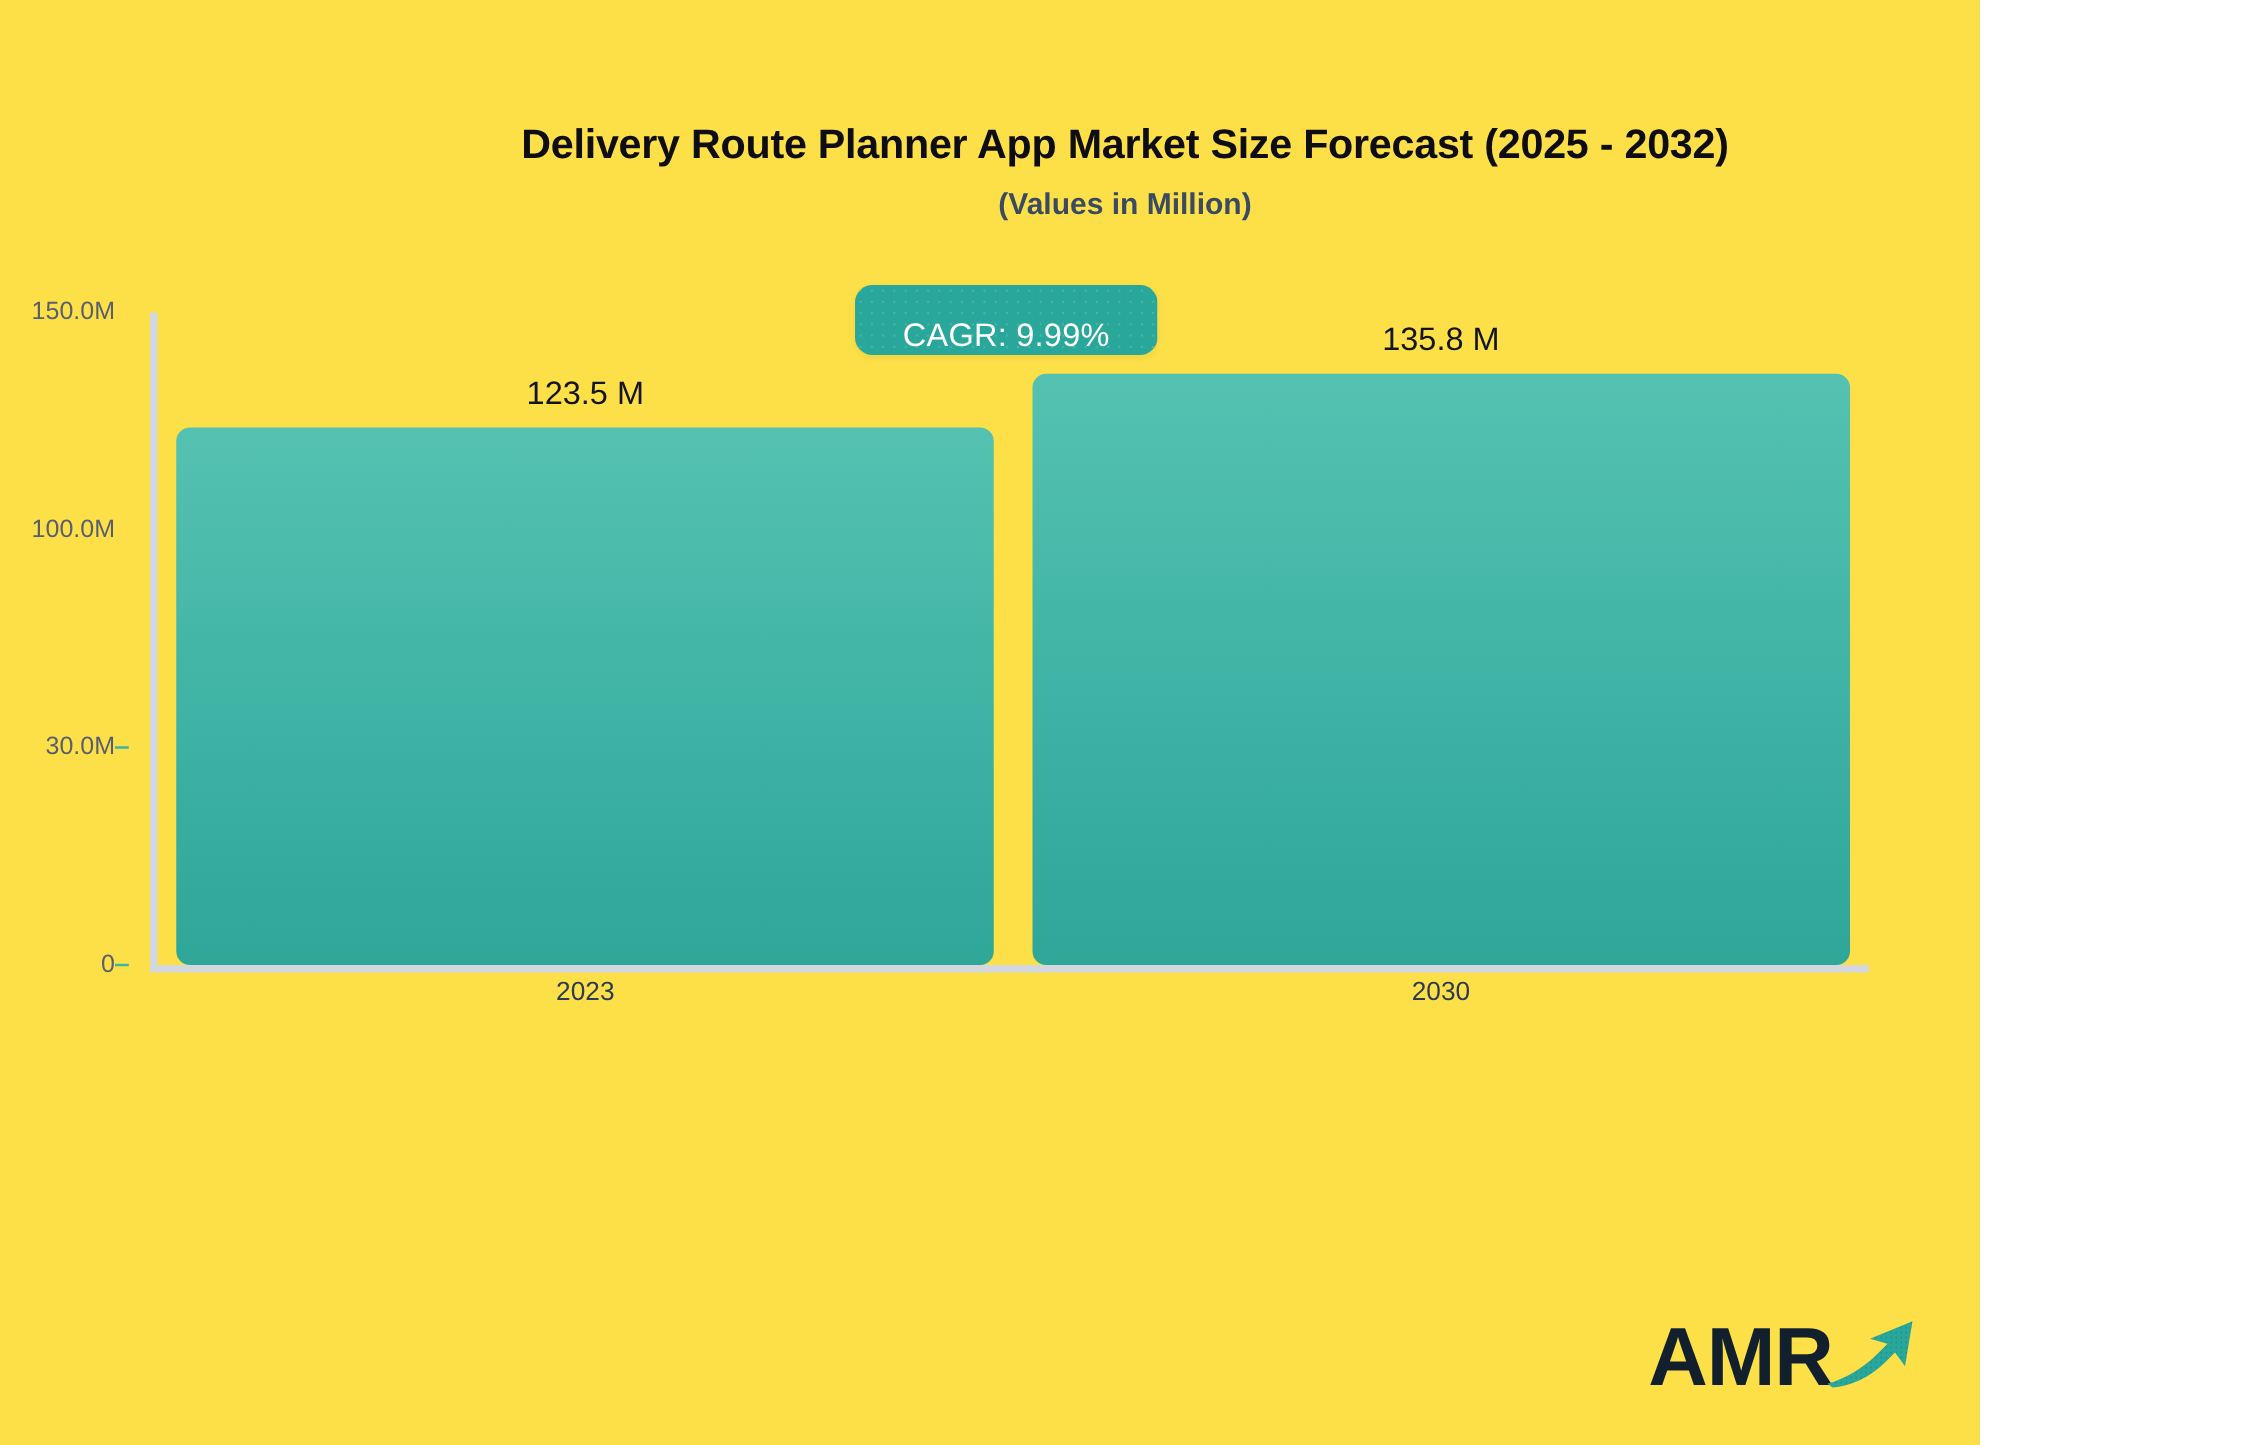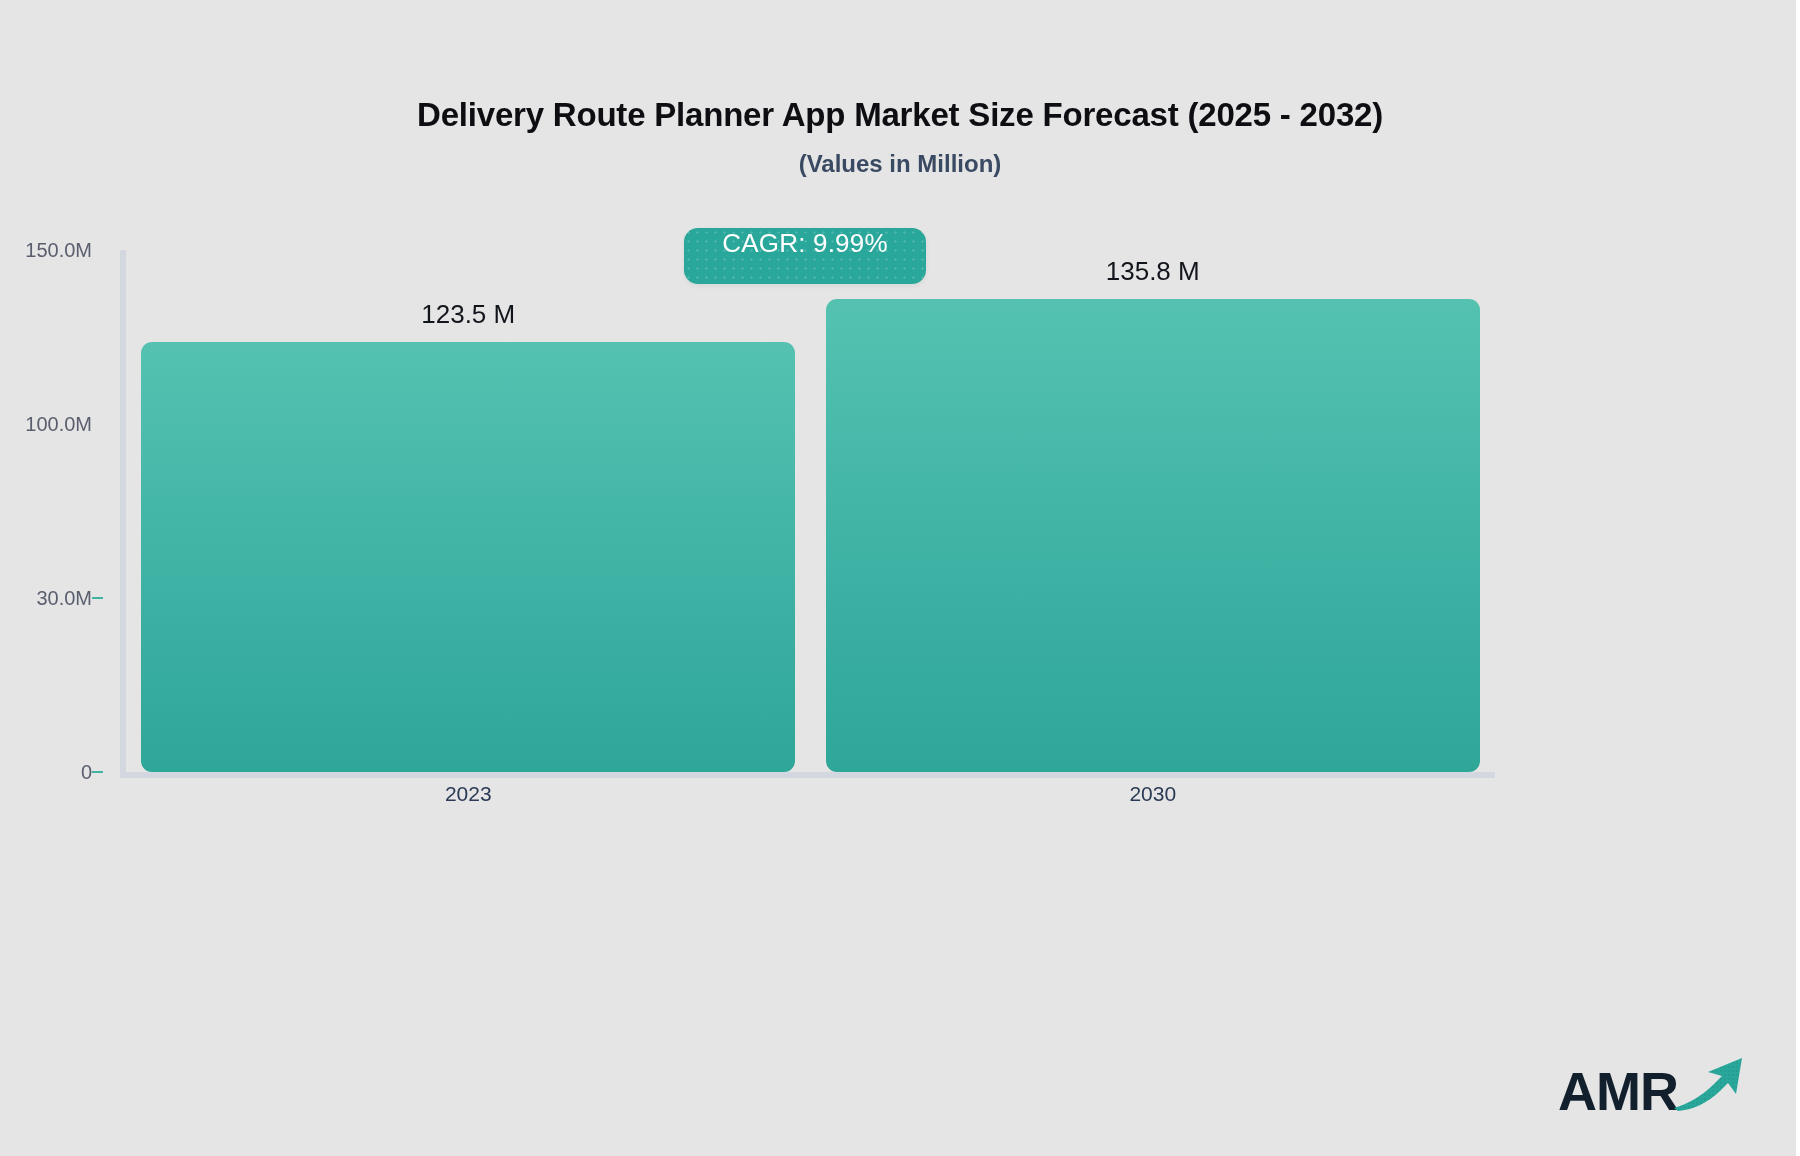--- a/index.html
+++ b/index.html
@@ -9,23 +9,23 @@
   body {
     width: 1800px;
     height: 1156px;
     background: #ffffff;
     font-family: "Liberation Sans", sans-serif;
     overflow: hidden;
   }
 
   #chart-card {
     position: relative;
-    width: 1796px;
+    width: 1584px;
     height: 1156px;
-    background: #e5e5e5;
+    background: #fde047;
     box-sizing: border-box;
   }
 
   
   #header-block {
     position: absolute;
     top: 96px;
     left: 0;
     width: 1800px;
     text-align: center;
@@ -52,21 +52,21 @@
     top: 228px;
     left: 684px;
     width: 242px;
     height: 56px;
     border-radius: 14px;
     background-color: #2aa79b;
     background-image:
       radial-gradient(rgba(255,255,255,0.16) 1px, transparent 1.1px);
     background-size: 9px 9px;
     display: flex;
-    align-items: flex-start;
+    align-items: flex-end;
     justify-content: center;
     color: #ffffff;
     font-size: 26px;
     letter-spacing: 0.2px;
     box-shadow: 0 2px 5px rgba(0,0,0,0.06);
   }
 
   
   #plot-area {
     position: absolute;
@@ -164,21 +164,21 @@
   
   #amr-logo {
     position: absolute;
     right: 48px;
     bottom: 38px;
     display: flex;
     align-items: flex-end;
     height: 76px;
   }
   #amr-wordmark {
-    font-size: 54px;
+    font-size: 66px;
     font-weight: bold;
     color: #12202e;
     letter-spacing: -1px;
     line-height: 1;
   }
   #amr-arrow {
     margin-left: -6px;
     margin-bottom: 2px;
   }
 </style>

